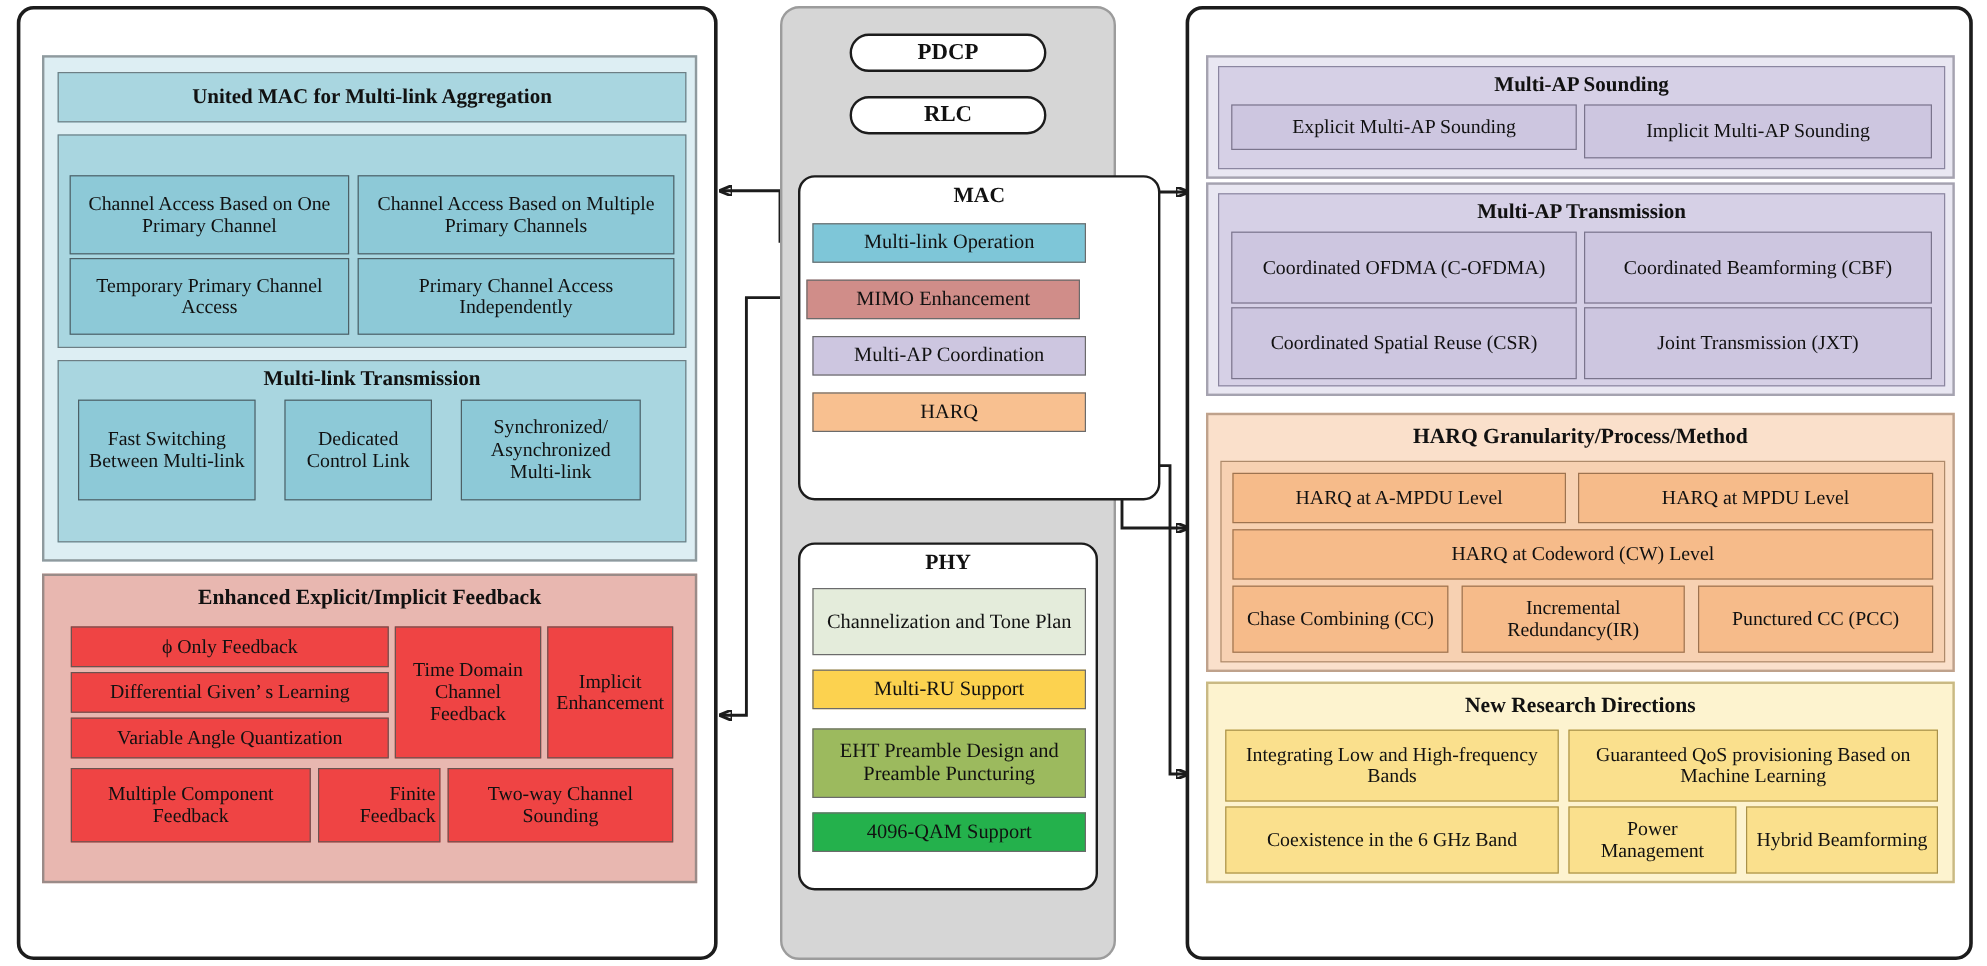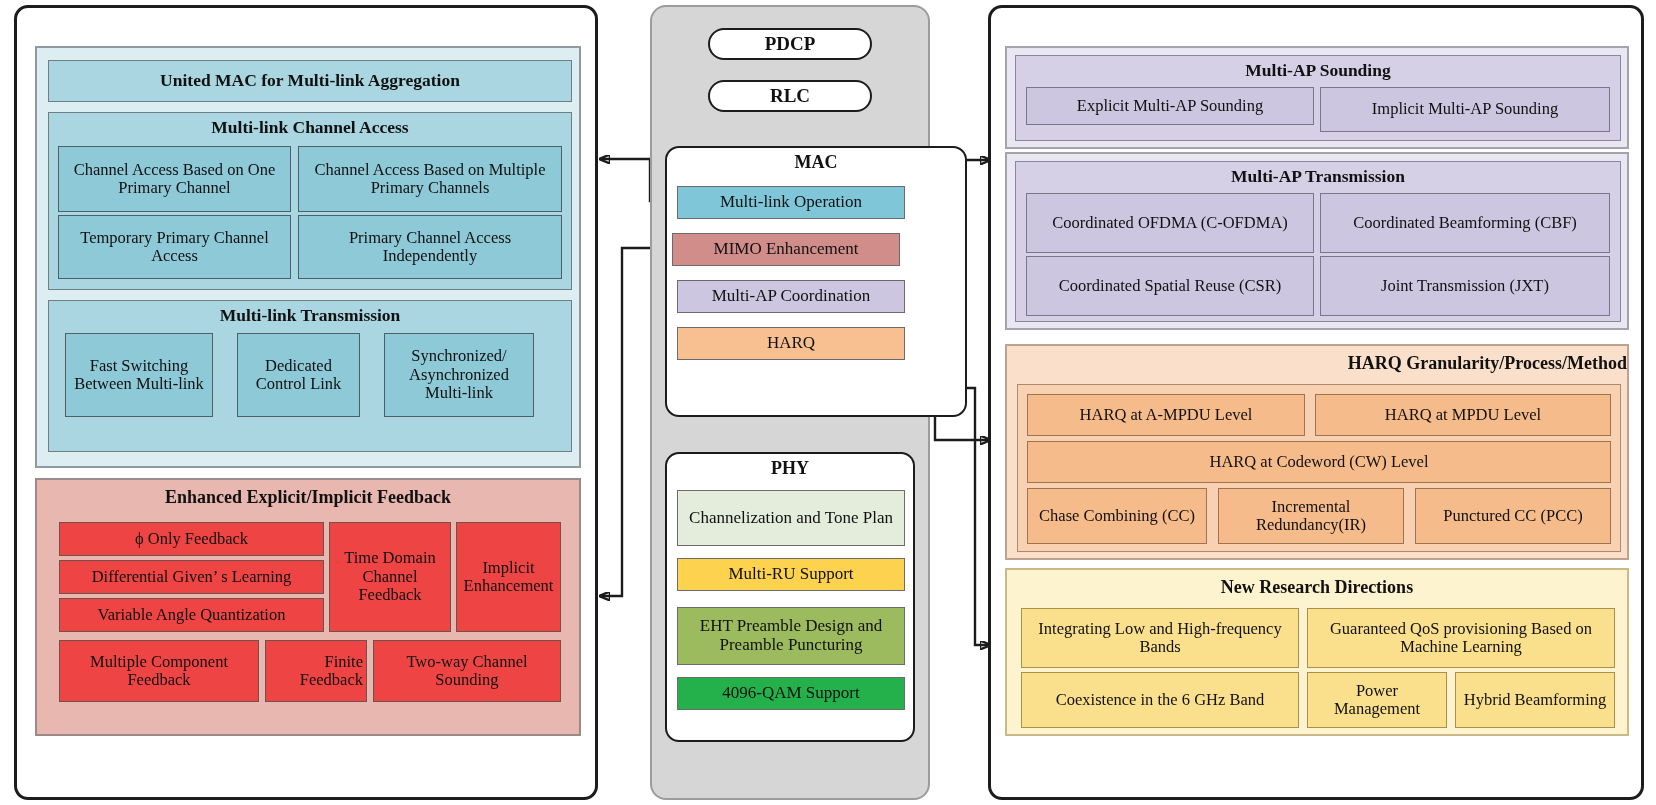--- a/index.html
+++ b/index.html
@@ -132,21 +132,20 @@
   </svg>
 
   <div class="panel" style="left:14px; top:5px; width:584px; height:795px;">
     <div class="panel-title" style="padding-top:7px;">Sub-MAC</div>
 
     <div class="grp t-blue-outer" style="position:absolute; left:18px; top:38px; width:546px; height:422px;">
 
       <div class="leaf t-blue-mid" style="position:absolute; left:11px; top:12px; width:524px; height:42px; font-weight:bold; font-size:17.5px;">United MAC for Multi-link Aggregation</div>
 
       <div class="grp t-blue-mid" style="position:absolute; left:11px; top:64px; width:524px; height:178px;">
-        <div class="grp-title">Multi-link Channel Access</div>
         <div class="leaf t-blue-leaf" style="position:absolute; left:9px; top:33px; width:233px; height:66px;">Channel Access Based on One Primary Channel</div>
         <div class="leaf t-blue-leaf" style="position:absolute; left:249px; top:33px; width:264px; height:66px;">Channel Access Based on Multiple Primary Channels</div>
         <div class="leaf t-blue-leaf" style="position:absolute; left:9px; top:102px; width:233px; height:64px;">Temporary Primary Channel Access</div>
         <div class="leaf t-blue-leaf" style="position:absolute; left:249px; top:102px; width:264px; height:64px;">Primary Channel Access Independently</div>
       </div>
 
       <div class="grp t-blue-mid" style="position:absolute; left:11px; top:252px; width:524px; height:152px;">
         <div class="grp-title">Multi-link Transmission</div>
         <div class="leaf t-blue-leaf" style="position:absolute; left:16px; top:32px; width:148px; height:84px;">Fast Switching Between Multi-link</div>
         <div class="leaf t-blue-leaf" style="position:absolute; left:188px; top:32px; width:123px; height:84px;">Dedicated Control Link</div>
@@ -206,21 +205,21 @@
       <div class="grp t-purple-mid" style="position:absolute; left:8px; top:7px; width:606px; height:161px;">
         <div class="grp-title">Multi-AP  Transmission</div>
         <div class="leaf t-purple-leaf" style="position:absolute; left:10px; top:31px; width:288px; height:60px;">Coordinated OFDMA (C-OFDMA)</div>
         <div class="leaf t-purple-leaf" style="position:absolute; left:304px; top:31px; width:290px; height:60px;">Coordinated Beamforming (CBF)</div>
         <div class="leaf t-purple-leaf" style="position:absolute; left:10px; top:94px; width:288px; height:60px;">Coordinated Spatial Reuse (CSR)</div>
         <div class="leaf t-purple-leaf" style="position:absolute; left:304px; top:94px; width:290px; height:60px;">Joint Transmission (JXT)</div>
       </div>
     </div>
 
     <div class="grp t-orange-outer" style="position:absolute; left:14px; top:336px; width:624px; height:216px;">
-      <div class="grp-title" style="font-size:18px; padding-top:7px;text-align:right;">HARQ Granularity/Process/Method</div>
+      <div class="grp-title" style="font-size:18px; padding-top:7px;">HARQ Granularity/Process/Method</div>
       <div class="grp t-orange-mid" style="position:absolute; left:10px; top:38px; width:604px; height:168px;">
         <div class="leaf t-orange-leaf" style="position:absolute; left:9px; top:9px; width:278px; height:42px;">HARQ at A-MPDU Level</div>
         <div class="leaf t-orange-leaf" style="position:absolute; left:297px; top:9px; width:296px; height:42px;">HARQ at MPDU Level</div>
         <div class="leaf t-orange-leaf" style="position:absolute; left:9px; top:56px; width:584px; height:42px;">HARQ at Codeword (CW) Level</div>
         <div class="leaf t-orange-leaf" style="position:absolute; left:9px; top:103px; width:180px; height:56px;">Chase Combining (CC)</div>
         <div class="leaf t-orange-leaf" style="position:absolute; left:200px; top:103px; width:186px; height:56px;">Incremental Redundancy(IR)</div>
         <div class="leaf t-orange-leaf" style="position:absolute; left:397px; top:103px; width:196px; height:56px;">Punctured CC (PCC)</div>
       </div>
     </div>
 

